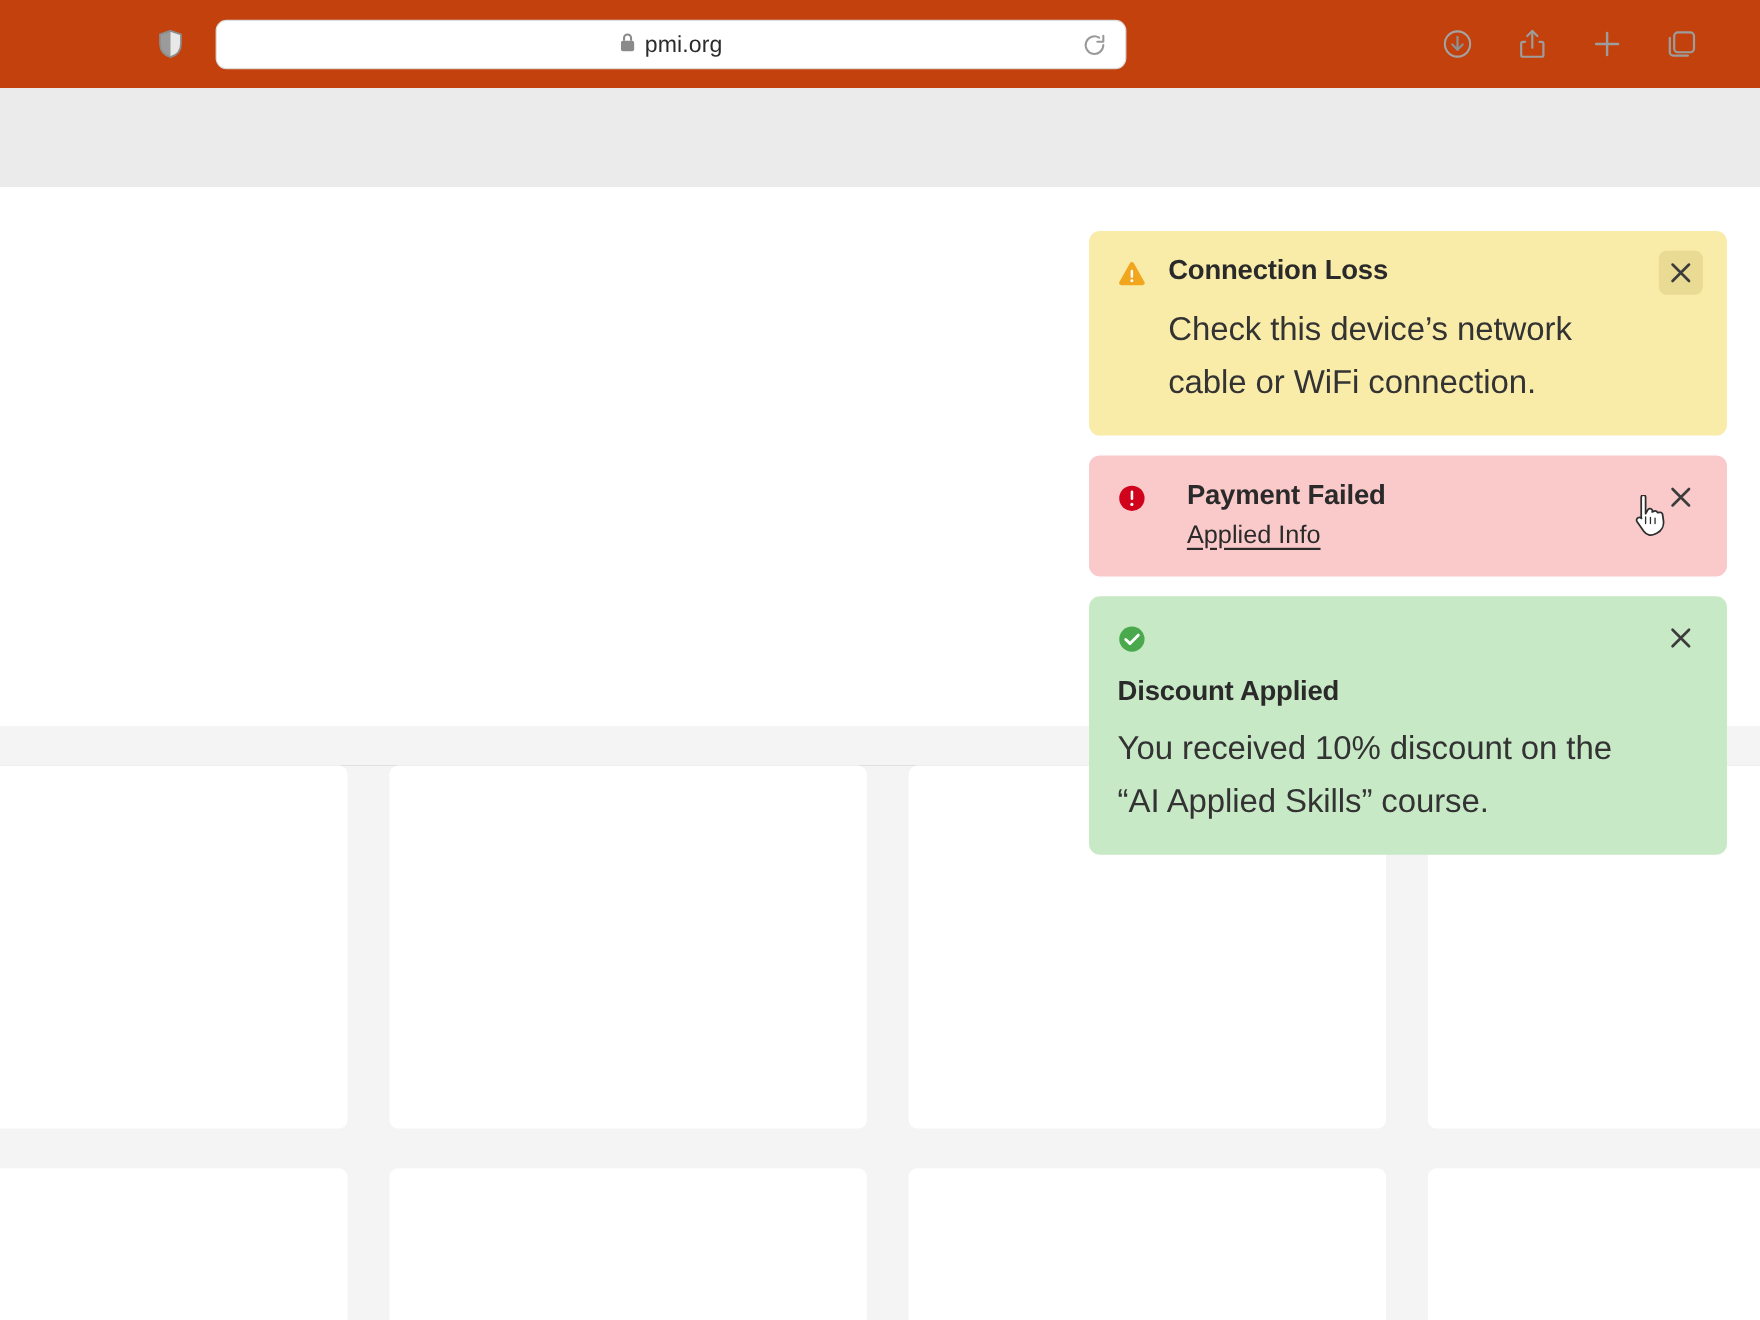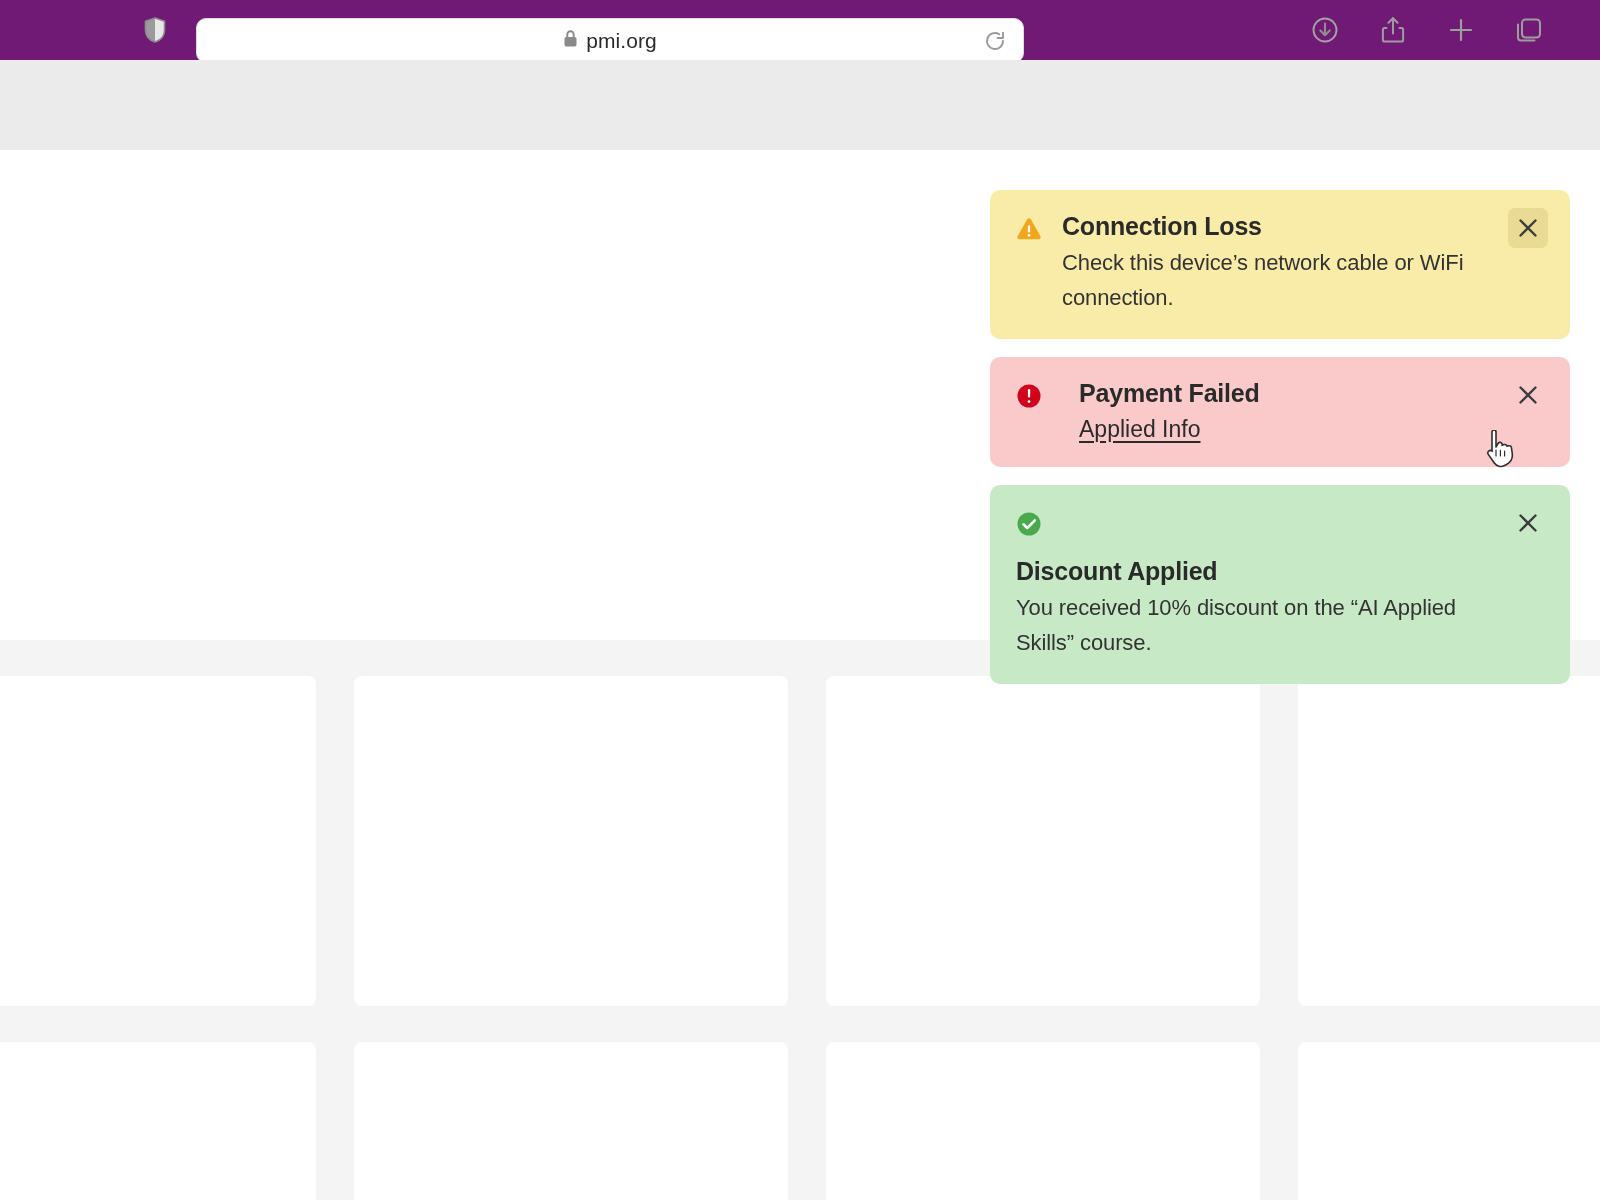--- a/index.html
+++ b/index.html
@@ -13,22 +13,22 @@
 
   body {
     font-family: "Liberation Sans", "DejaVu Sans", sans-serif;
     background: #ffffff;
     -webkit-font-smoothing: antialiased;
   }
 
   
   .browser-toolbar {
     position: relative;
-    height: 60px;
-    background: #701a75;
+    height: 80px;
+    background: #c2410c;
     display: flex;
     align-items: center;
     flex-shrink: 0;
   }
 
   .shield-btn {
     position: absolute;
     left: 140px;
     top: 50%;
     transform: translateY(-50%);
@@ -194,22 +194,22 @@
 
   .toast-title {
     font-size: 25px;
     font-weight: bold;
     color: #2a2a2a;
     line-height: 1.15;
     letter-spacing: -0.2px;
   }
 
   .toast-message {
-    margin-top: 4px;
-    font-size: 22px;
+    margin-top: 15px;
+    font-size: 30px;
     line-height: 1.6;
     color: #333333;
     letter-spacing: -0.1px;
   }
 
   .toast-link {
     display: inline-block;
     margin-top: 8px;
     font-size: 23px;
     color: #2a2a2a;

